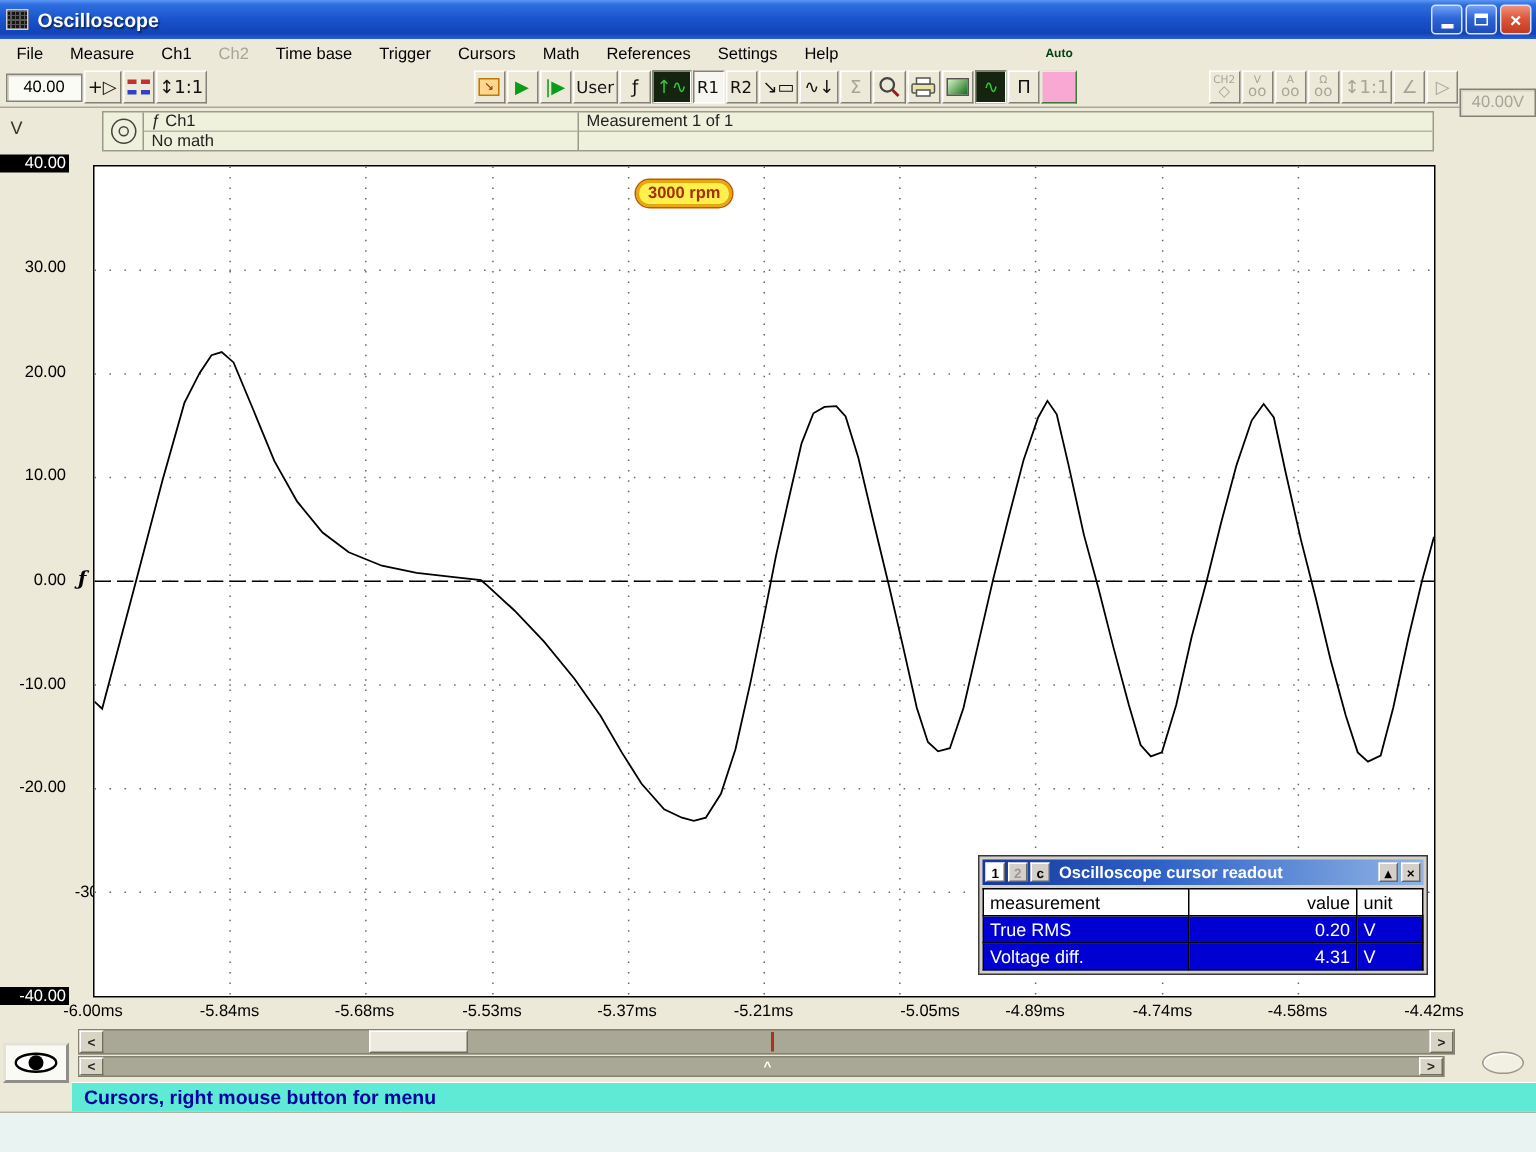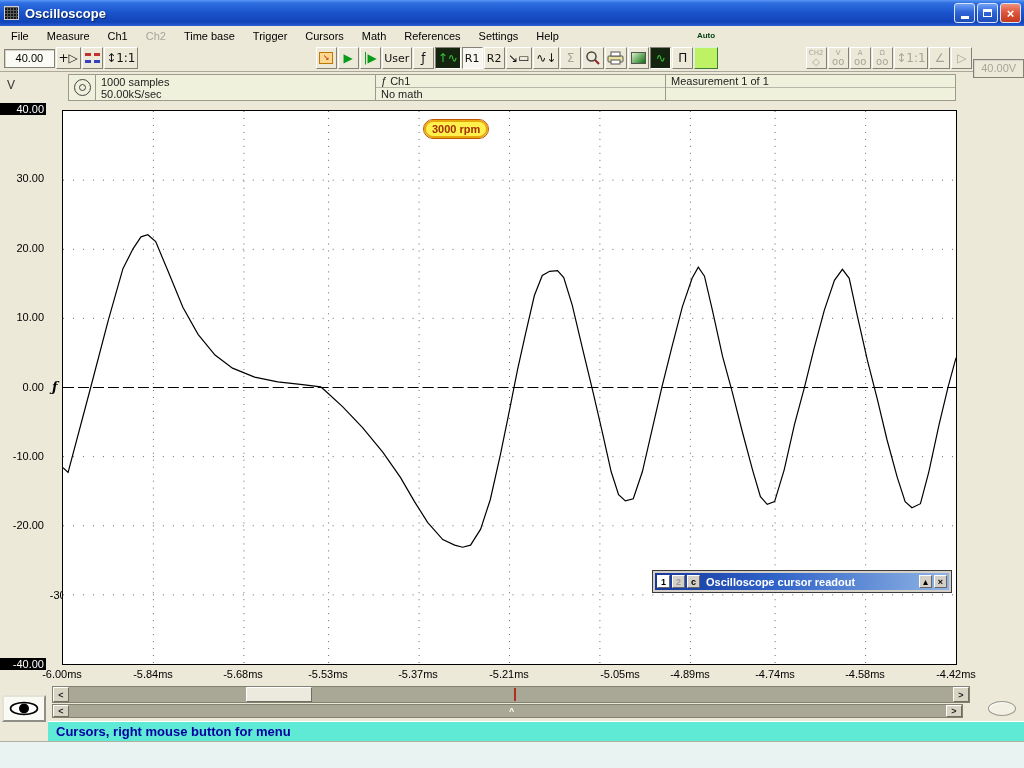--- a/index.html
+++ b/index.html
@@ -41,21 +41,21 @@
   .tb-btn .g { font-size:12px; line-height:1; white-space:nowrap; }
   .tb-btn.green { color:#089C18; }
   .tb-btn .s1 { font-size:7px; line-height:1; } .tb-btn .s2 { font-size:10px; line-height:1; }
   .tb-display { width:52px; height:19px; background:#FBFBF5; border:1px solid #848278;
     box-shadow:inset 1px 1px 0 #D6D4C8; font-size:11px; display:flex; align-items:center; justify-content:center; }
   .tb-display.disabled { color:#A8A49A; background:#ECE9D8;margin-top:20px; }
   .dash-icon { width:15px; height:10px; border-top:3px dashed #C23030; border-bottom:3px dashed #3240C2; }
   .callout-icon { width:14px; height:12px; background:#FFD890; border:1px solid #C07800; color:#B02000;
     font-size:8px; line-height:10px; text-align:center; }
   .persist-icon { width:15px; height:12px; background:linear-gradient(135deg,#D6F2C6,#0F6E12); border:1px solid #555; }
-  .tb-btn.autoset { background:#bef264; border-color:#D9F3D8 #3A7A3A #3A7A3A #D9F3D8;gap:35px; }
+  .tb-btn.autoset { background:#f9a8d4; border-color:#D9F3D8 #3A7A3A #3A7A3A #D9F3D8;gap:35px; }
   .tb-btn.autoset span { font-family:"Liberation Sans",sans-serif; font-weight:bold; font-size:8px; line-height:1.1; color:#064016; }
 
   
   .info { position:absolute; left:68px; top:74px; width:888px; height:27px; background:#EFF1DD;
     border:1px solid #9C9A8C; display:flex; font-size:11px; color:#222; }
   .info-cell { border-right:1px solid #9C9A8C; padding:0 5px; display:flex; flex-direction:column; justify-content:center; }
   .ic-icon { width:27px; align-items:center; }
   .ic-a { width:280px; } .ic-b { width:290px; padding:0; } .ic-c { flex:1; padding:0; }
   .two-row { display:flex; flex-direction:column; height:100%; }
   .two-row > div { height:13px; line-height:12px; padding:0 5px; }
@@ -242,24 +242,20 @@
       </button>
       <div class="tb-display disabled">40.00V</div>
     </div>
 
   <span class="vunit">V</span>
   <div class="info">
     <div class="info-cell ic-icon">
       <span class="circ-o">
           <span class="circ-i"></span>
         </span>
-    </div>
-    <div class="info-cell ic-a">
-      <div>1000 samples</div>
-      <div>50.00kS/sec</div>
     </div>
     <div class="info-cell ic-b">
       <div class="two-row">
         <div>ƒ Ch1</div>
         <div>No math</div>
       </div>
     </div>
     <div class="info-cell ic-c" style="border-right:none;">
       <div class="two-row">
         <div>Measurement 1 of 1</div>
@@ -321,20 +317,41 @@
     <div class="rw-title">
       <span class="rw-title-buttons" style="display:flex;gap:2px;">
           <span class="rw-mini active">1</span>
           <span class="rw-mini dim">2</span>
           <span class="rw-mini ">c</span>
         </span>
       <span class="rw-title-text">Oscilloscope cursor readout</span>
       <span class="rw-mini">▴</span>
       <span class="rw-mini">×</span>
     </div>
+    <table class="rw-table">
+      <thead>
+          <tr>
+        <th>measurement</th>
+        <th class="val">value</th>
+        <th class="unit">unit</th>
+      </tr>
+        </thead>
+      <tbody>
+          <tr class="blue">
+            <td>True RMS</td>
+            <td class="val">0.20</td>
+            <td class="unit">V</td>
+          </tr>
+          <tr class="blue">
+            <td>Voltage diff.</td>
+            <td class="val">4.31</td>
+            <td class="unit">V</td>
+          </tr>
+        </tbody>
+    </table>
   </div>
 
   <div class="sb sb1">
     <span class="sb-btn left">&lt;</span>
     <span class="sb-thumb" id="sb1-thumb" style="left: 193px; width: 66px;"></span>
     <span class="sb-marker" id="sb1-marker" style="left: 461px;"></span>
     <span class="sb-btn right">&gt;</span>
   </div>
   <div class="sb sb2">
     <span class="sb-btn left">&lt;</span>

